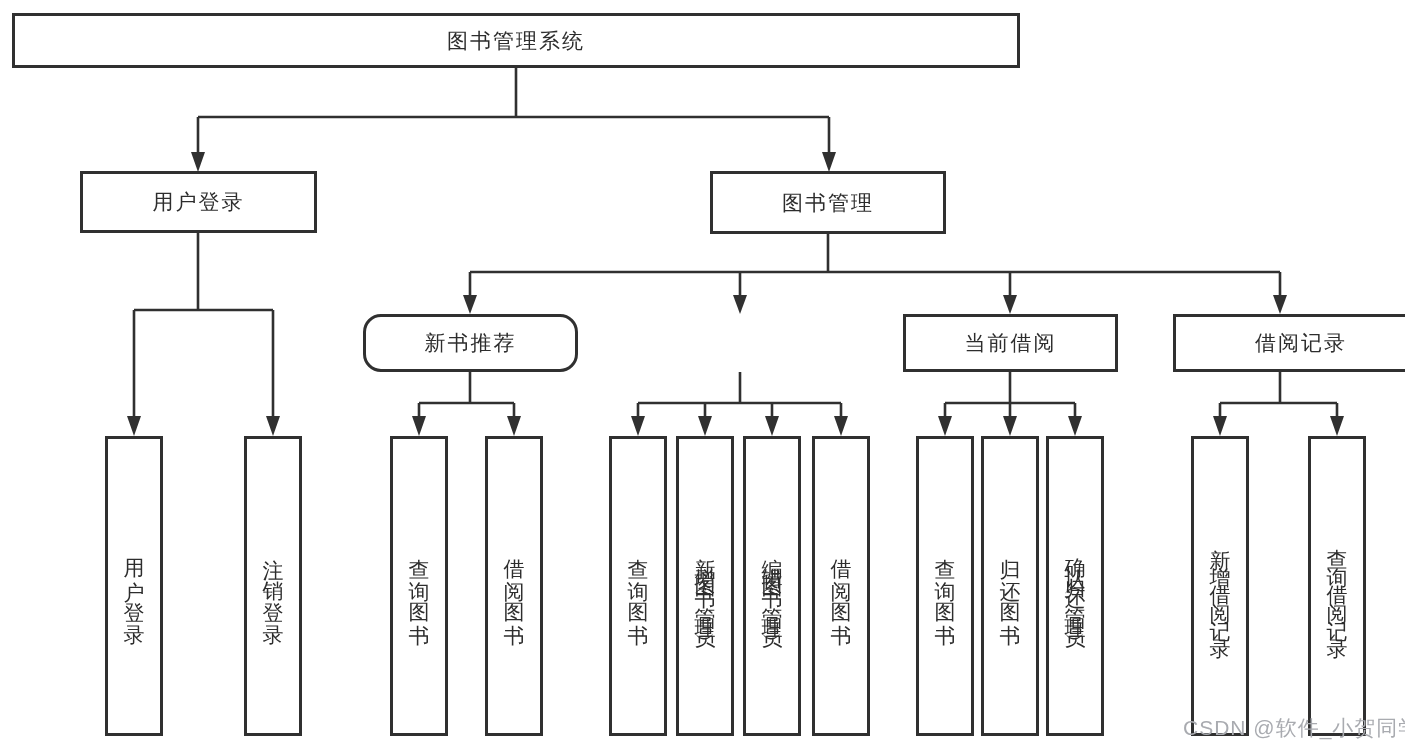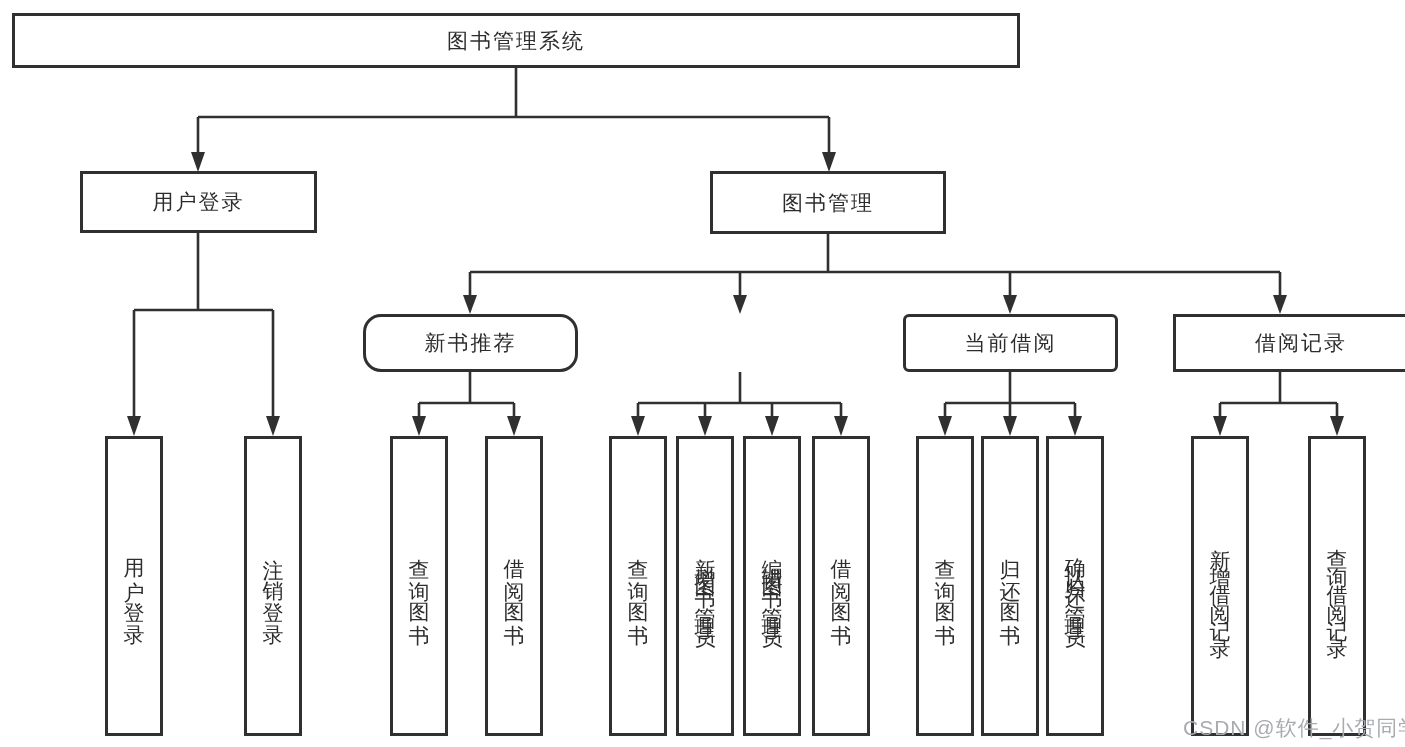--- a/index.html
+++ b/index.html
@@ -127,21 +127,21 @@
   <div class="node" style="left:80px; top:171px; width:237px; height:62px;">
     <span>用户登录</span>
   </div>
   <div class="node" style="left:710px; top:171px; width:236px; height:63px;">
     <span>图书管理</span>
   </div>
 
   <div class="node" style="left:363px; top:314px; width:215px; height:58px;border-radius:18px;">
     <span>新书推荐</span>
   </div>
-  <div class="node" style="left:903px; top:314px; width:215px; height:58px;border-radius:6px;">
+  <div class="node" style="left:903px; top:314px; width:215px; height:58px;">
     <span>当前借阅</span>
   </div>
   <div class="node" style="left:1173px; top:314px; width:256px; height:58px;">
     <span>借阅记录</span>
   </div>
 
   <div class="leaf ls-short" style="left:105px;">
     <span class="vtext">用户登录</span>
   </div>
   <div class="leaf ls-short" style="left:244px;">

